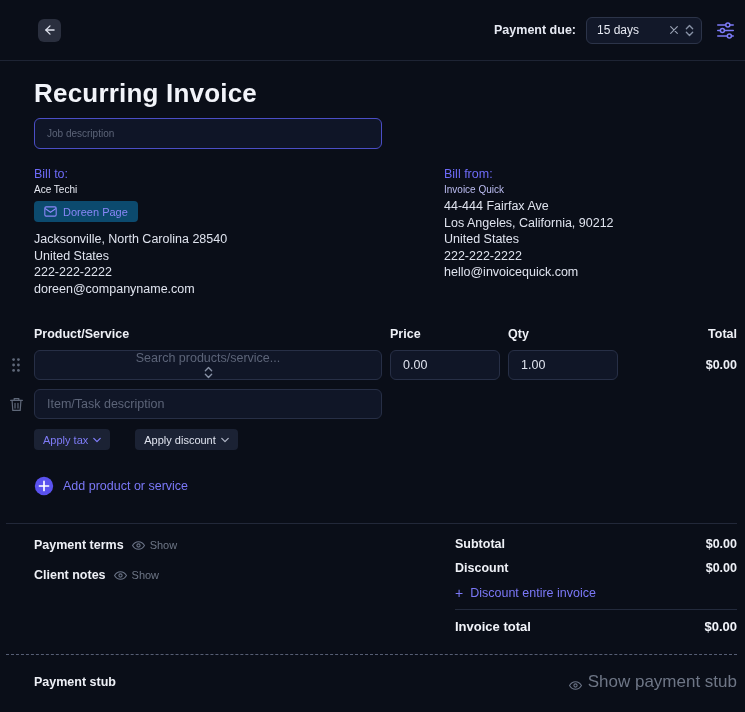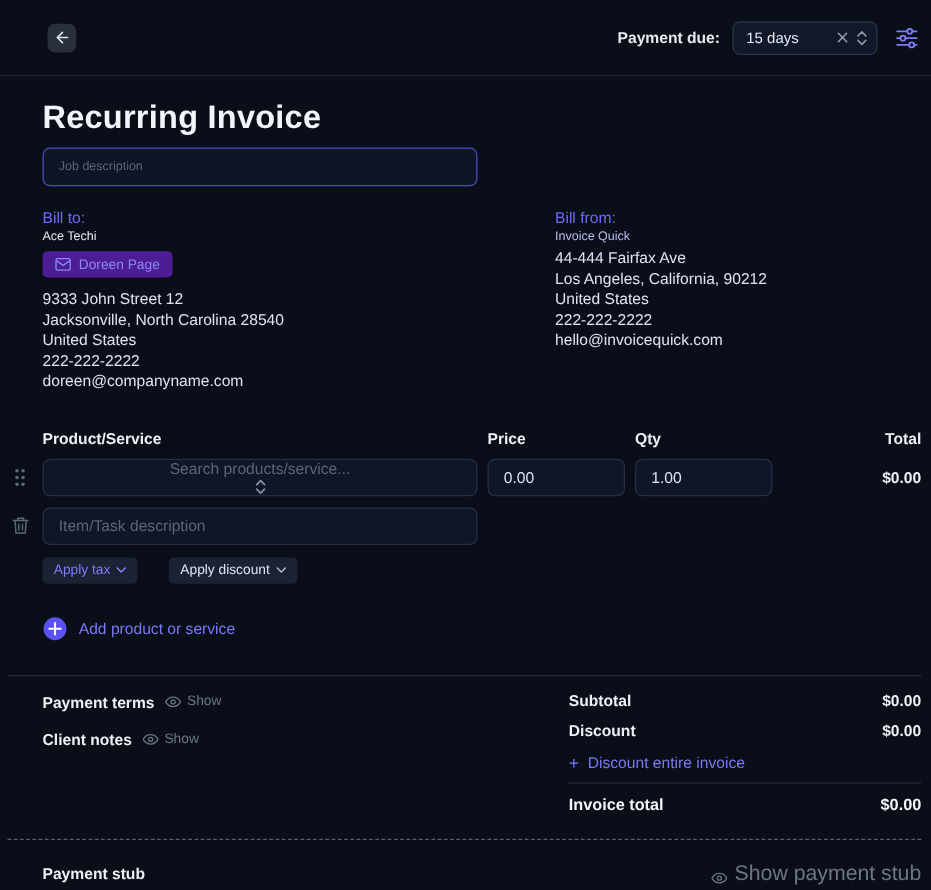--- a/index.html
+++ b/index.html
@@ -30,21 +30,21 @@
   .job-input::placeholder { color:#5c6478; }
 
   
   .bill-row { display:flex; margin:18px 0 0 28px; }
   .bill-left { width:410px; }
   .bill-right { flex:1; }
   .bill-label { font-size:12.5px; color:#6e6bf8; }
   .bill-name { margin-top:3px; font-size:10px; color:#e7eaf3; }
   .bill-name.alt { color:#bcbdf2; }
   .contact-chip { margin-top:6px; display:inline-flex; align-items:center; gap:6px; height:21px;
-                  padding:0 10px; background:#4c1d95; border:none; border-radius:4px; cursor:pointer; }
+                  padding:0 10px; background:#0c4a6e; border:none; border-radius:4px; cursor:pointer; }
   .contact-chip span { font-size:11px; color:#8a87f8; }
   .addr { margin-top:9px; font-size:12.5px; line-height:16.6px; color:#dfe3ee; }
   .addr.tight { margin-top:3px; }
   .addr div { white-space:nowrap; }
 
   
   .items { margin-top:30px; }
   .grid { display:grid; grid-template-columns:20px 348px 110px 110px 1fr; column-gap:8px; align-items:center; }
   .items-header { font-size:12.5px; font-weight:bold; color:#eef0f6; }
   .col-total { text-align:right; }
@@ -154,21 +154,20 @@
         <button class="contact-chip">
           <span>
             <svg width="13" height="11" viewBox="0 0 24 20" fill="none" stroke="#8a87f8" stroke-width="2">
                 <rect x="1.5" y="1.5" width="21" height="17" rx="2.5"></rect>
                 <path d="M2 4.5l10 7 10-7"></path>
               </svg>
           </span>
           <span>Doreen Page</span>
         </button>
         <div class="addr">
-          <div>9333 John Street 12</div>
           <div>Jacksonville, North Carolina 28540</div>
           <div>United States</div>
           <div>222-222-2222</div>
           <div>doreen@companyname.com</div>
         </div>
       </section>
 
       <section class="bill-right">
         <div class="bill-label">Bill from:</div>
         <div class="bill-name alt">Invoice Quick</div>

